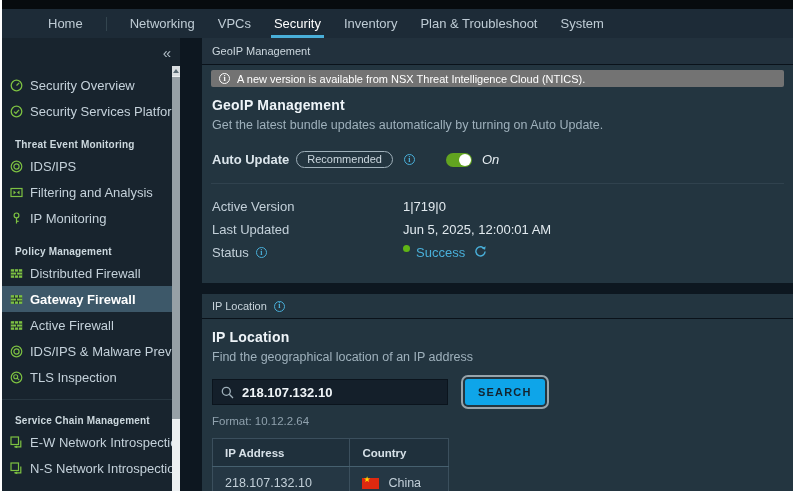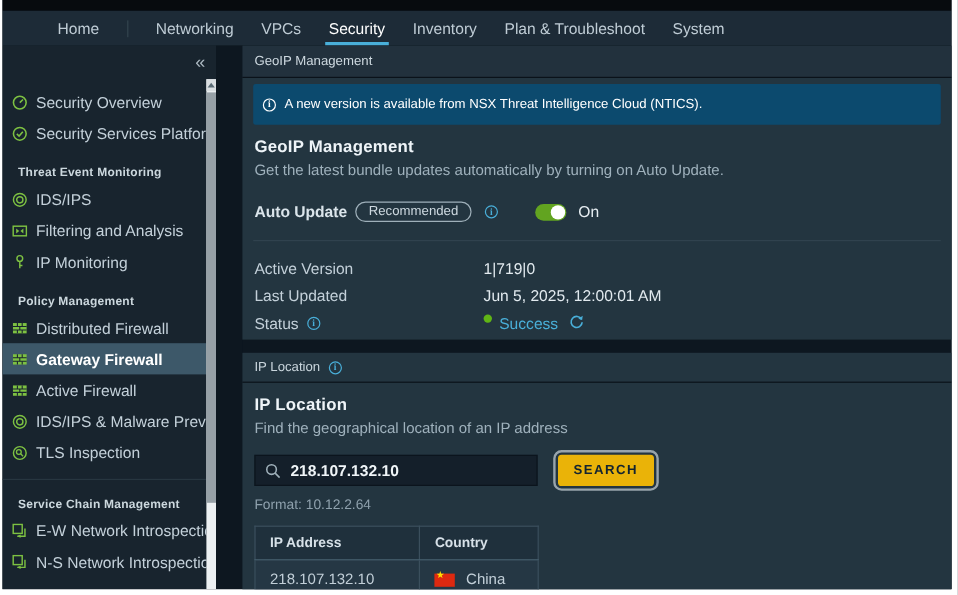--- a/index.html
+++ b/index.html
@@ -52,21 +52,21 @@
   
   .content { flex:1; display:flex; flex-direction:column; background:#0d1720; min-width:0; }
   .page-header { height:27px; flex:none; background:#22313d; border-bottom:1px solid #0a121a;
                  display:flex; align-items:center; padding-left:10px;
                  font-size:11px; color:#cdd8df; }
   .card { background:#233540; }
   .card.geoip { height:218px; flex:none; }
   .gap { height:11px; flex:none; }
   .card.iploc { flex:1; }
 
-  .banner { margin:5px 9px 0 9px; height:34px; background:#0c4a6e; border-radius:2px;
+  .banner { margin:5px 9px 0 9px; height:17px; background:#737373; border-radius:2px;
             display:flex; align-items:center; gap:7px; padding:0 8px;
             font-size:11px; color:#ffffff; }
   .info-icon { display:inline-flex; align-items:center; justify-content:center;
                width:11px; height:11px; border:1px solid currentColor; border-radius:50%;
                font-size:8px; font-weight:bold; flex:none; line-height:1; }
   .info-icon::before { content:"i"; font-family:"Liberation Serif", serif; }
   .info-blue { color:#49afd9; cursor:pointer; }
   .info-white { color:#ffffff; }
 
   h2.sec-title { margin:10px 0 0 10px; font-size:14px; font-weight:bold; color:#eef4f8;
@@ -75,21 +75,21 @@
 
   .auto-row { margin:19px 0 0 10px; display:flex; align-items:center; }
   .auto-label { font-size:13px; font-weight:bold; color:#dbe5eb; }
   .pill { margin-left:7px; border:1px solid #9fb0ba; border-radius:9px;
           padding:1px 10px 2px; font-size:11px; color:#cdd8df; }
   .auto-row .info-blue { margin-left:11px; }
   .switch { margin-left:31px; width:26px; height:14px; border-radius:7px;
             background:#62a420; position:relative; cursor:pointer; flex:none; }
   .switch::after { content:""; position:absolute; top:1px; right:1px; width:12px;
             height:12px; border-radius:50%; background:#ffffff; }
-  .switch-state { margin-left:10px; font-size:13px; color:#e7eef2; }
+  .switch-state { margin-left:10px; font-size:13px; color:#e7eef2;font-style:italic; }
 
   .divider { margin:15px 9px 0 9px; border-top:1px solid #30424e; }
 
   .kv-rows { margin:11px 0 0 10px; }
   .kv-row { display:flex; align-items:center; height:23px; }
   .kv-label { width:191px; flex:none; font-size:13px; font-weight:normal; color:#c3d0d9;
               display:flex; align-items:center; gap:7px; }
   .kv-value { font-size:13px; color:#e2eaef; }
   .status-val { display:flex; align-items:flex-start; gap:6px; }
   .dot { width:7px; height:7px; border-radius:50%; background:#60b515; }
@@ -97,21 +97,21 @@
   .refresh-icon { cursor:pointer; margin-left:3px; display:inline-flex; }
 
   .sec-header { height:25px; display:flex; align-items:center; gap:7px;
                 padding-left:10px; border-bottom:1px solid #0a121a;
                 font-size:11px; color:#c9d5dc; }
 
   .search-row { margin:15px 0 0 10px; display:flex; align-items:center; }
   .search-input { width:236px; height:26px; background:#141f2a; border:1px solid #0b141d;
                   display:flex; align-items:center; gap:8px; padding:0 8px; cursor:text; }
   .search-input span { font-size:13px; font-weight:600; color:#f0f5f8; }
-  .search-btn { margin-left:17px; background:#eab308; color:#132430; border:none;
+  .search-btn { margin-left:17px; background:#0ea5e9; color:#132430; border:none;
                 border-radius:3px; font-family:"Liberation Sans", sans-serif;
                 font-size:11px; font-weight:bold; letter-spacing:1.2px;
                 padding:7px 13px; cursor:pointer;
                 outline:2px solid #98a4ab; outline-offset:2px; }
   .format { margin:10px 0 0 10px; font-size:11.5px; color:#8fa1ad; }
 
   table.iptable { margin:11px 0 0 10px; width:237px; border-collapse:collapse; }
   table.iptable th { background:#1f303c; height:28px; text-align:left; padding-left:12px;
                 font-size:11.5px; color:#d7e1e8; border:1px solid #3b4f5d;
                 border-bottom:1px solid #46606f; cursor:pointer; }

